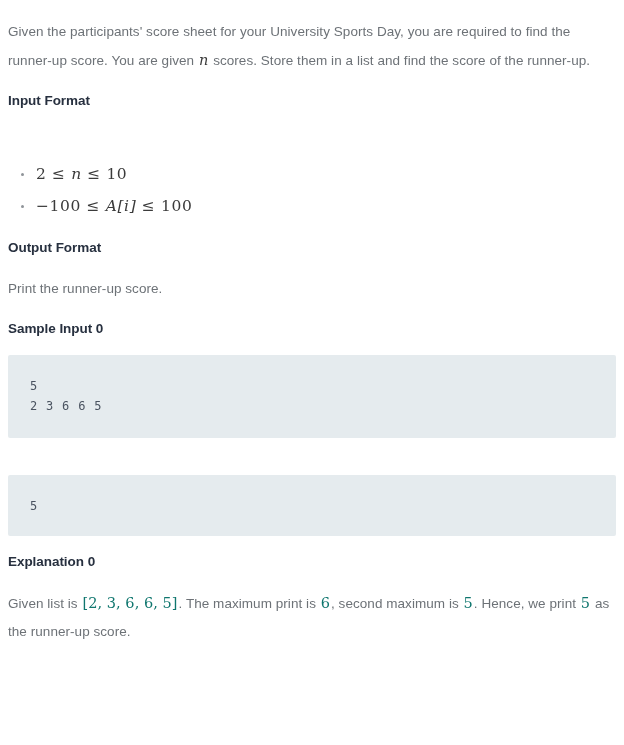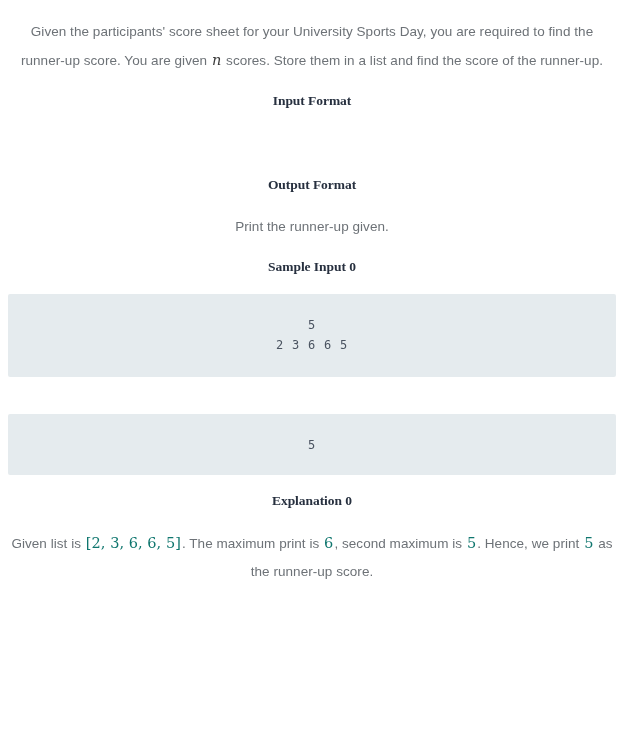--- a/index.html
+++ b/index.html
@@ -13,38 +13,36 @@
     position: relative;
     font-family: "Liberation Sans", sans-serif;
     font-size: 13.5px;
     color: #6d7277;
     overflow: hidden;
   }
   .page {
     padding: 0 8px;
     box-sizing: border-box;
     width: 624px;
-    text-align: center;
   }
   p.body-text {
     margin: 0;
     padding: 0;
     line-height: 28px;
     color: #6d7277;
     font-size: 13.5px;
     letter-spacing: 0.05px;
   }
   h3.section-title {
     margin: 0;
     padding: 0;
     font-size: 13.5px;
     font-weight: bold;
     color: #27303f;
     letter-spacing: -0.05px;
-    font-family: Liberation Serif, serif;
   }
   .gap-intro { height: 18px; }
   .gap-after-title { height: 20px; }
   .gap-before-title { height: 18px; }
   .gap-before-code { height: 19px; }
   .gap-after-code { height: 18px; }
   .gap-list { height: 12px; }
 
   
   .math {
@@ -123,28 +121,32 @@
   <h3 class="section-title">Input Format</h3>
 
   <div class="gap-after-title"></div>
 
 
   <div class="gap-before-title"></div>
 
 
   <div class="gap-list"></div>
 
+  <ul class="constraints">
+    <li><span class="math-block"><span>2</span> <span>≤</span> <span class="v">n</span> <span>≤</span> <span>10</span></span></li>
+    <li><span class="math-block"><span>−100</span> <span>≤</span> <span class="v">A[i]</span> <span>≤</span> <span>100</span></span></li>
+  </ul>
 
   <div class="gap-before-title"></div>
 
   <h3 class="section-title">Output Format</h3>
 
   <div class="gap-after-title"></div>
 
-  <p class="body-text">Print the runner-up given.</p>
+  <p class="body-text">Print the runner-up score.</p>
 
   <div class="gap-before-title"></div>
 
   <h3 class="section-title">Sample Input 0</h3>
 
   <div class="gap-before-code"></div>
 
   <pre class="code-block tall">5
 2 3 6 6 5</pre>
 

